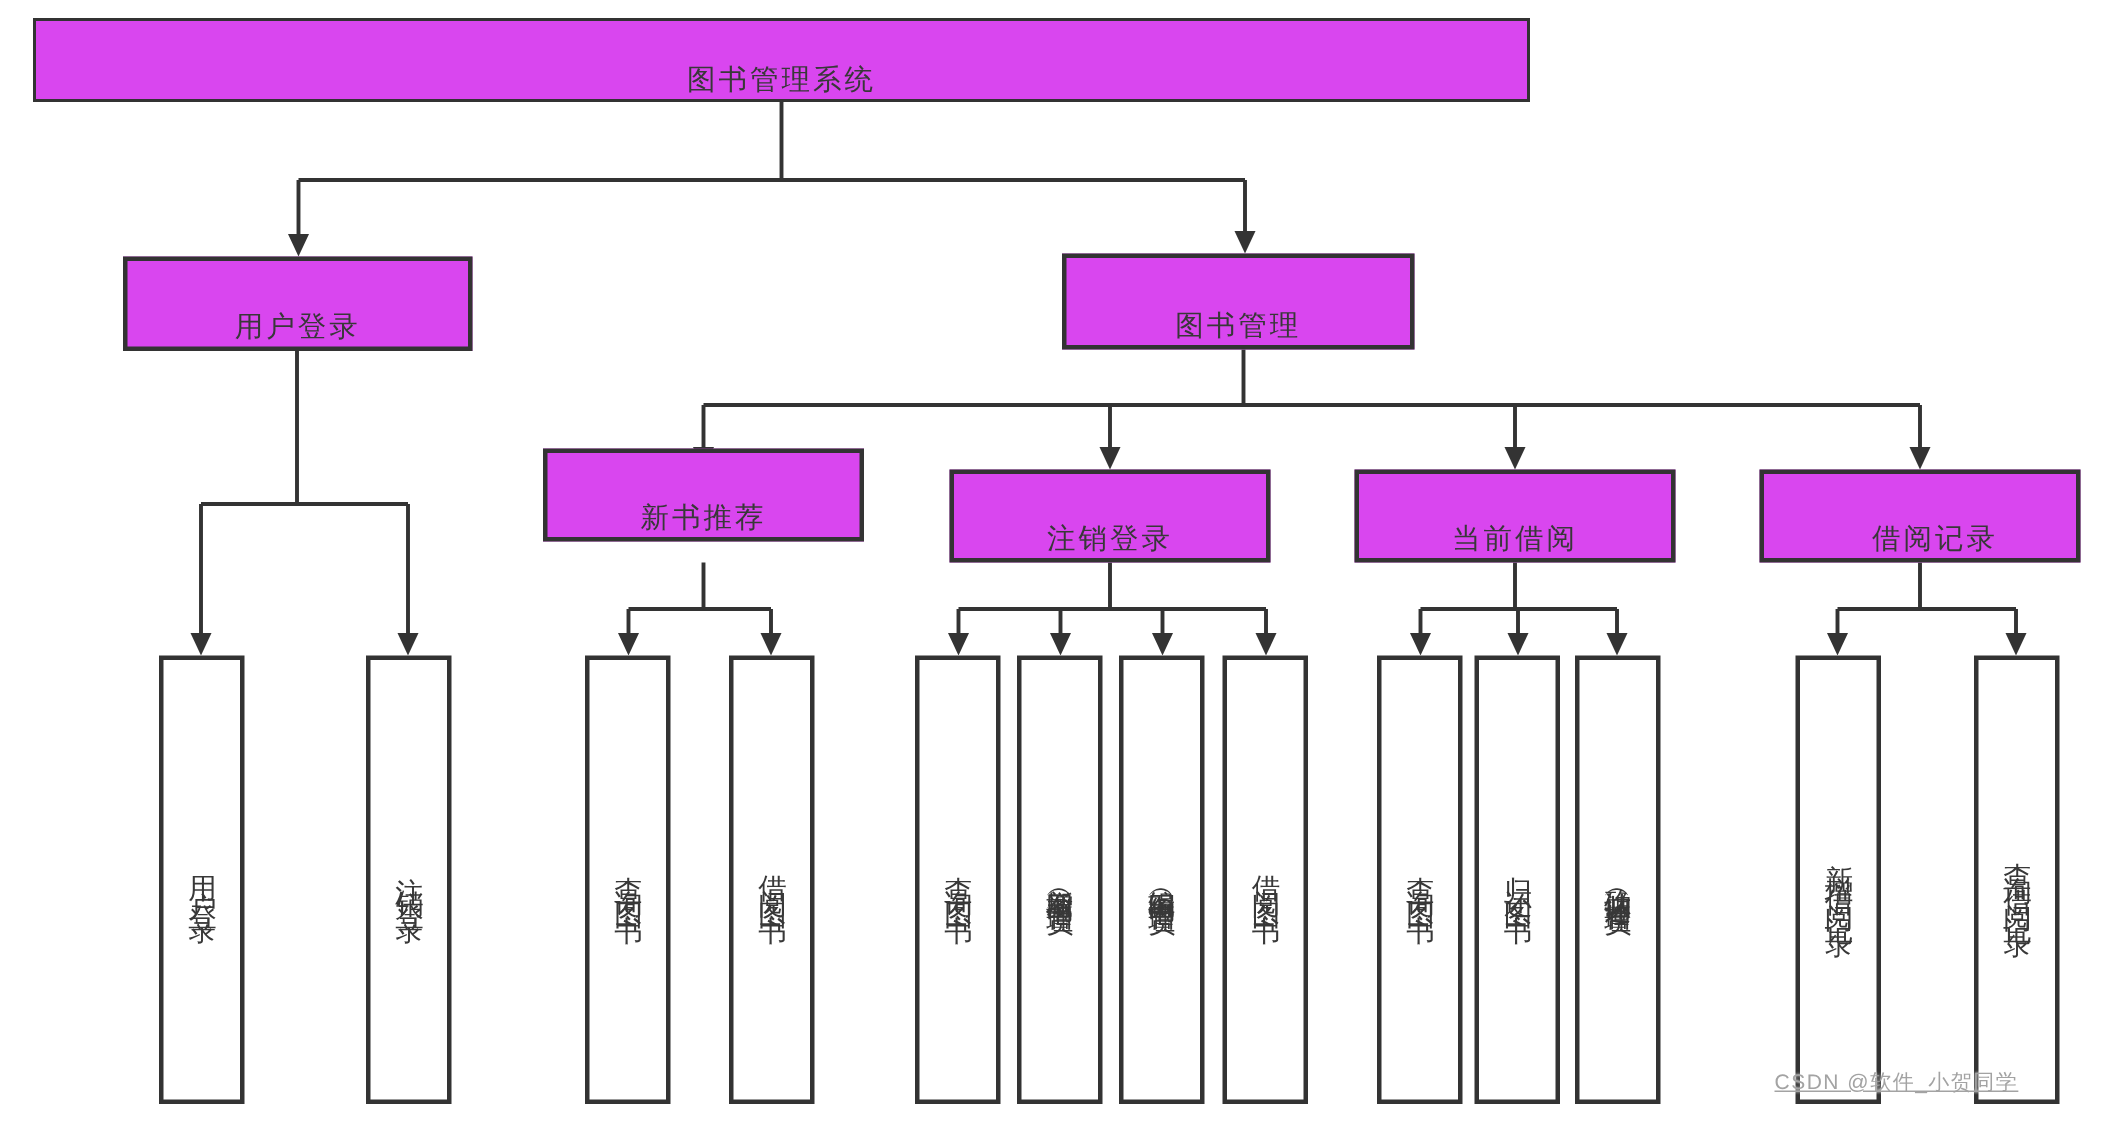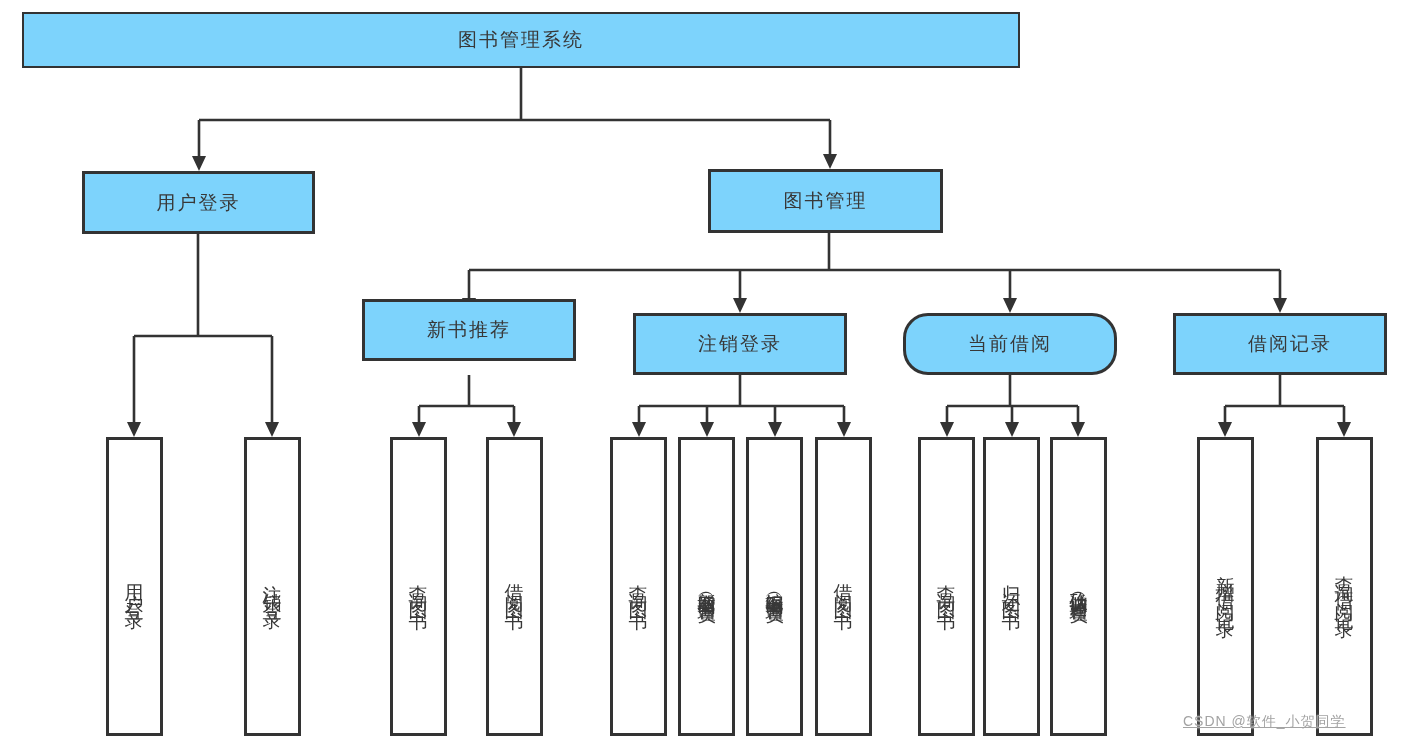--- a/index.html
+++ b/index.html
@@ -32,23 +32,23 @@
     fill:none;
   }
   svg.connectors path.arrowhead{
     fill:var(--line);
     stroke:none;
   }
   .box{
     position:absolute;
     box-sizing:border-box;
     border:3px solid var(--box-border);
-    background:#7dd3fc;
+    background:#d946ef;
     display:flex;
-    align-items:center;
+    align-items:flex-end;
     justify-content:center;
     color:var(--text);
     font-size:19px;
     letter-spacing:2px;
     white-space:nowrap;
   }
   .box.root{border-width:2.5px;}
   .leaf{
     position:absolute;
     box-sizing:border-box;
@@ -137,21 +137,21 @@
   <div class="box" style="left:708px;top:169px;width:235px;height:64px;">
     <span>图书管理</span>
   </div>
 
   <div class="box" style="left:362px;top:299px;width:214px;height:62px;">
     <span>新书推荐</span>
   </div>
   <div class="box" style="left:633px;top:313px;width:214px;height:62px;">
     <span>注销登录</span>
   </div>
-  <div class="box" style="left:903px;top:313px;width:214px;height:62px;border-radius:25px;">
+  <div class="box" style="left:903px;top:313px;width:214px;height:62px;">
     <span>当前借阅</span>
   </div>
   <div class="box" style="left:1173px;top:313px;width:214px;height:62px;padding-left:20px;">
     <span>借阅记录</span>
   </div>
 
   <div class="leaf" style="left:106px;">
     <span>用户登录</span>
   </div>
   <div class="leaf" style="left:244px;">

